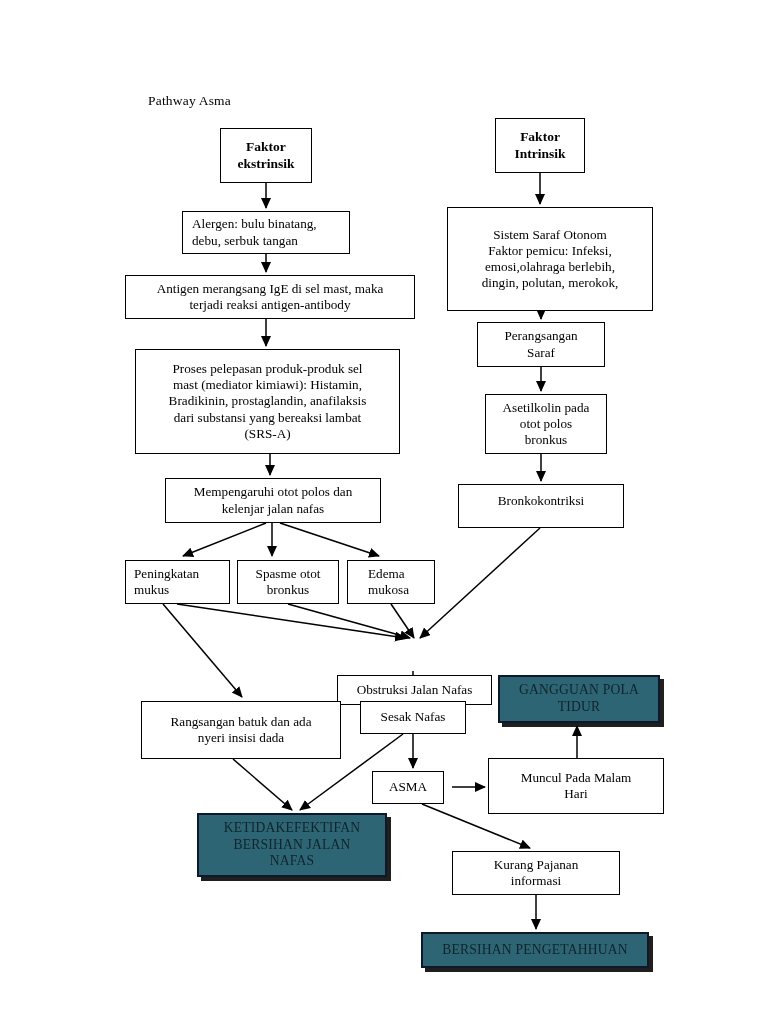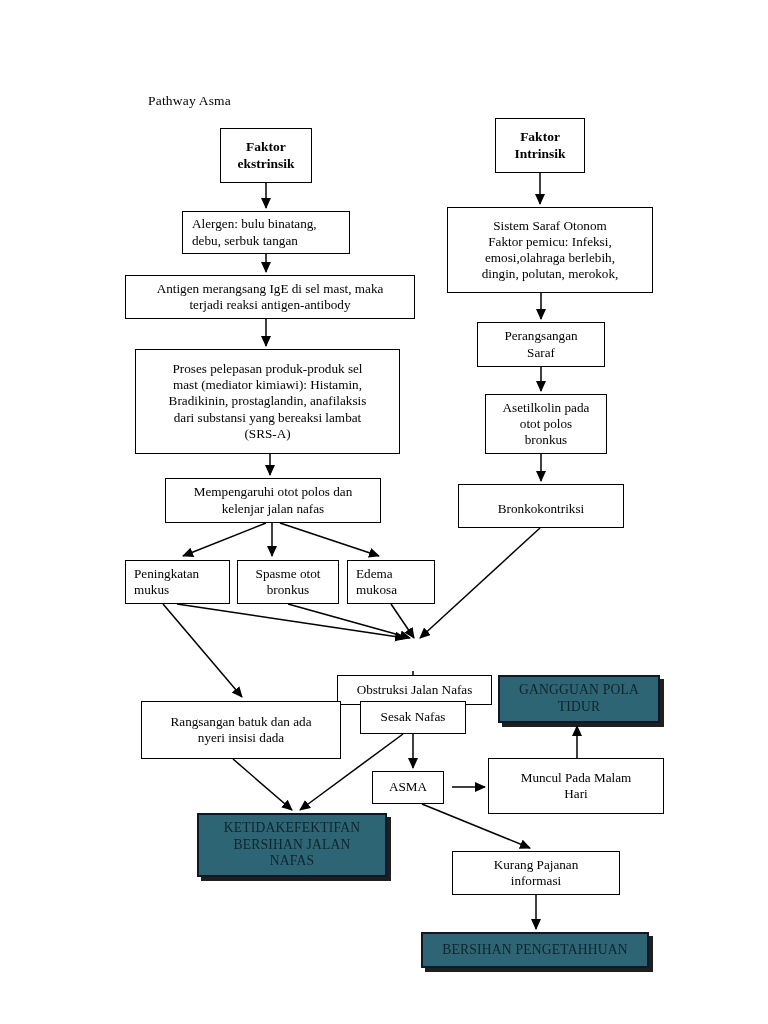--- a/index.html
+++ b/index.html
@@ -132,21 +132,21 @@
 
   <div class="node bold" style="left:220px; top:128px; width:92px; height:55px;">Faktor
 ekstrinsik</div>
 
   <div class="node bold" style="left:495px; top:118px; width:90px; height:55px;">Faktor
 Intrinsik</div>
 
   <div class="node plain" style="left:182px; top:211px; width:168px; height:43px; justify-content:flex-start; text-align:left; padding-left:9px;">Alergen: bulu binatang,
 debu, serbuk tangan</div>
 
-  <div class="node plain" style="left:447px; top:207px; width:206px; height:86px;">Sistem Saraf Otonom
+  <div class="node plain" style="left:447px; top:207px; width:206px; height:104px;">Sistem Saraf Otonom
 Faktor pemicu: Infeksi,
 emosi,olahraga berlebih,
 dingin, polutan, merokok,</div>
 
   <div class="node plain" style="left:125px; top:275px; width:290px; height:44px;">Antigen merangsang IgE di sel mast, maka
 terjadi reaksi antigen-antibody</div>
 
   <div class="node plain" style="left:477px; top:322px; width:128px; height:45px;">Perangsangan
 Saraf</div>
 
@@ -156,29 +156,29 @@
 dari substansi yang bereaksi lambat
 (SRS-A)</div>
 
   <div class="node plain" style="left:485px; top:394px; width:122px; height:60px;">Asetilkolin pada
 otot polos
 bronkus</div>
 
   <div class="node plain" style="left:165px; top:478px; width:216px; height:45px;">Mempengaruhi otot polos dan
 kelenjar jalan nafas</div>
 
-  <div class="node plain" style="left:458px; top:484px; width:166px; height:44px; align-items:flex-start; padding-top:16px;">Bronkokontriksi</div>
+  <div class="node plain" style="left:458px; top:484px; width:166px; height:44px; align-items:flex-start; padding-top:8px;">Bronkokontriksi</div>
 
   <div class="node plain" style="left:125px; top:560px; width:105px; height:44px; justify-content:flex-start; text-align:left; padding-left:8px;">Peningkatan
 mukus</div>
 
   <div class="node plain" style="left:237px; top:560px; width:102px; height:44px;">Spasme otot
 bronkus</div>
 
-  <div class="node plain" style="left:347px; top:560px; width:88px; height:44px; justify-content:flex-start; text-align:left; padding-left:8px;">Edema
+  <div class="node plain" style="left:347px; top:560px; width:88px; height:44px; justify-content:flex-start; text-align:left; padding-left:20px;">Edema
 mukosa</div>
 
   <div class="node plain" style="left:337px; top:675px; width:155px; height:30px;">Obstruksi Jalan Nafas</div>
 
   <div class="node teal" style="left:498px; top:675px; width:162px; height:48px;">GANGGUAN POLA
 TIDUR</div>
 
   <div class="node plain" style="left:141px; top:701px; width:200px; height:58px;">Rangsangan batuk dan ada
 nyeri insisi dada</div>
 

